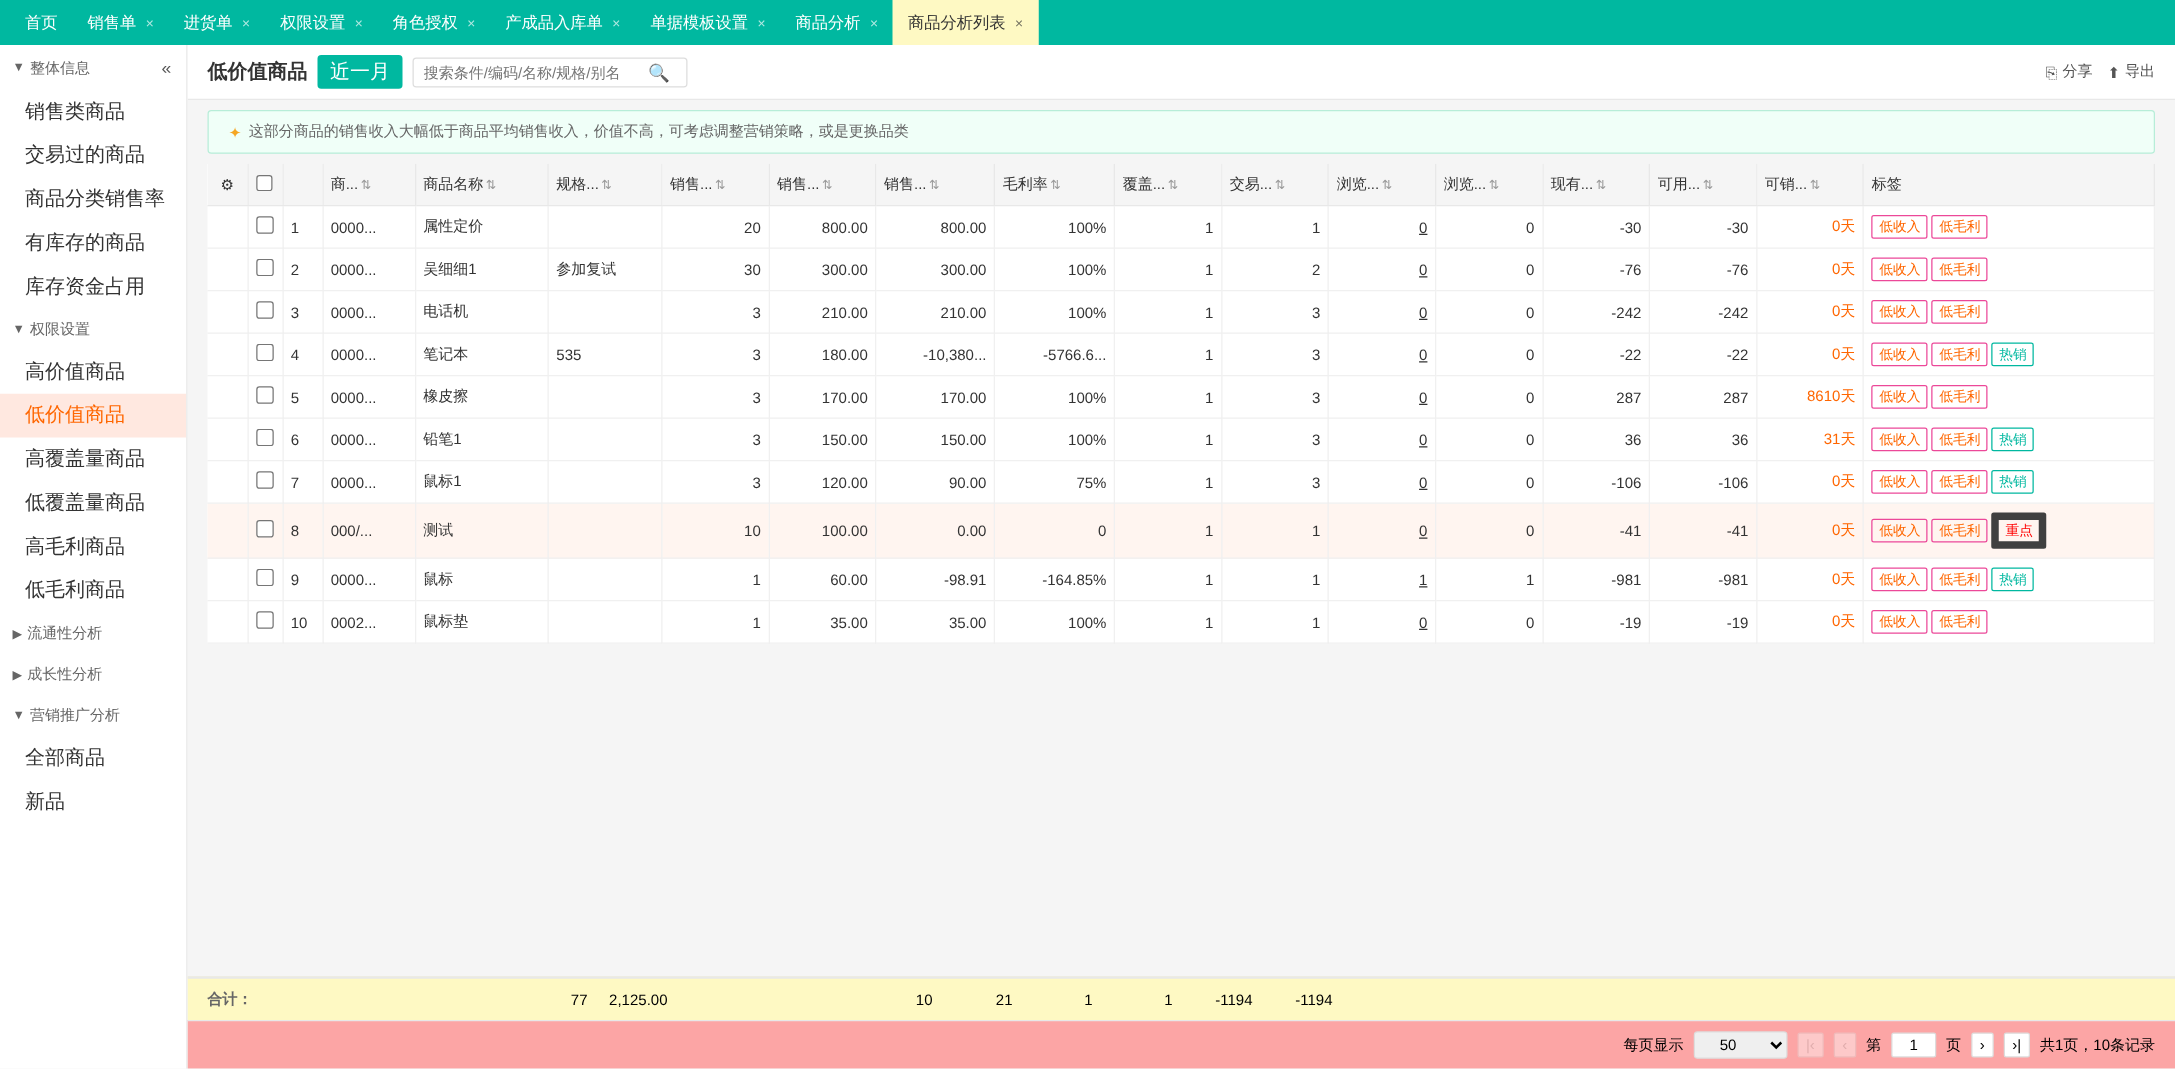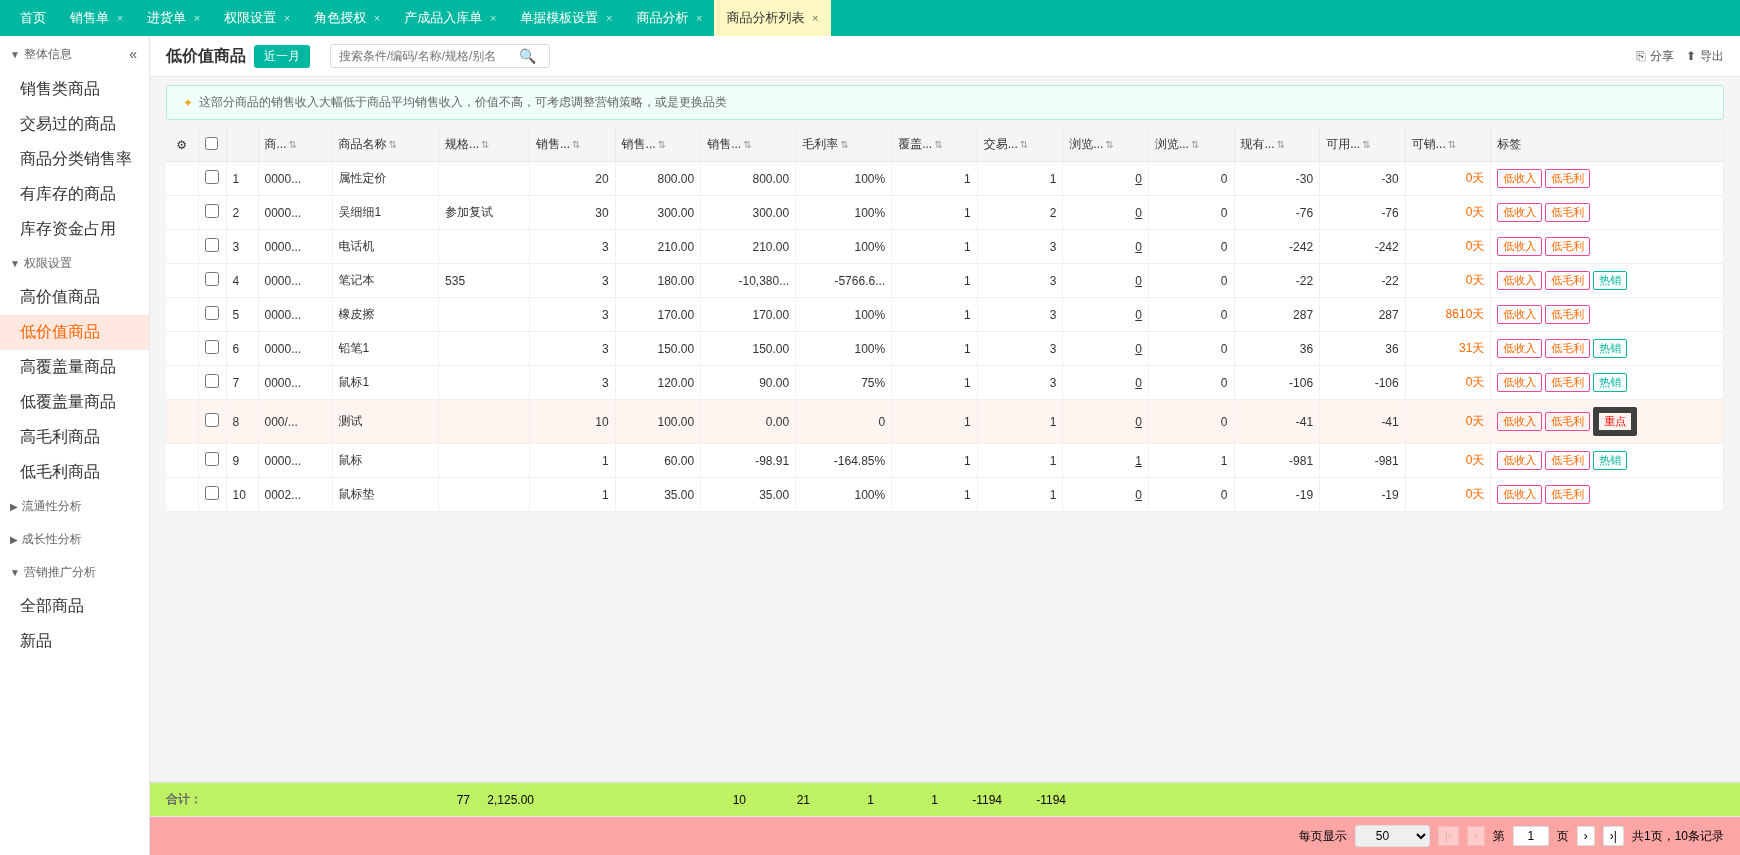--- a/index.html
+++ b/index.html
@@ -78,30 +78,29 @@
       font-weight: bold;
       color: #333;
     }
     .filter-btn {
       background: #00b8a0;
       color: #fff;
       border: none;
       border-radius: 3px;
       padding: 3px 10px;
       cursor: pointer;
-      font-size: 12px;
+      font-size: 16px;
     }
     .search-box {
       display: flex;
       align-items: center;
       border: 1px solid #ddd;
       border-radius: 3px;
       padding: 3px 8px;
       width: 220px;
-      margin-left: 12px;
     }
     .search-box input {
       border: none;
       outline: none;
       font-size: 12px;
       width: 180px;
       color: #999;
     }
     .search-icon { color: #ff6600; font-size: 14px; cursor: pointer; }
     .header-right { margin-left: auto; display: flex; gap: 12px; }
@@ -171,21 +170,21 @@
     .tag-green { color: #00b8a0; border: 1px solid #00b8a0; }
     .underline { text-decoration: underline; cursor: pointer; color: #333; }
     .days-tag { color: #ff6600; }
     td.num { text-align: right; }
 
     
     .row-checkbox { width: 14px; height: 14px; }
 
     
     .table-footer {
-      background: #bef264;
+      background: #fef9c3;
       border-top: 2px solid #e8e8e8;
       padding: 8px 16px;
       display: flex;
       align-items: center;
       gap: 4px;
     }
     .footer-label { color: #666; font-weight: bold; }
     .footer-val { min-width: 60px; text-align: right; }
 
     

